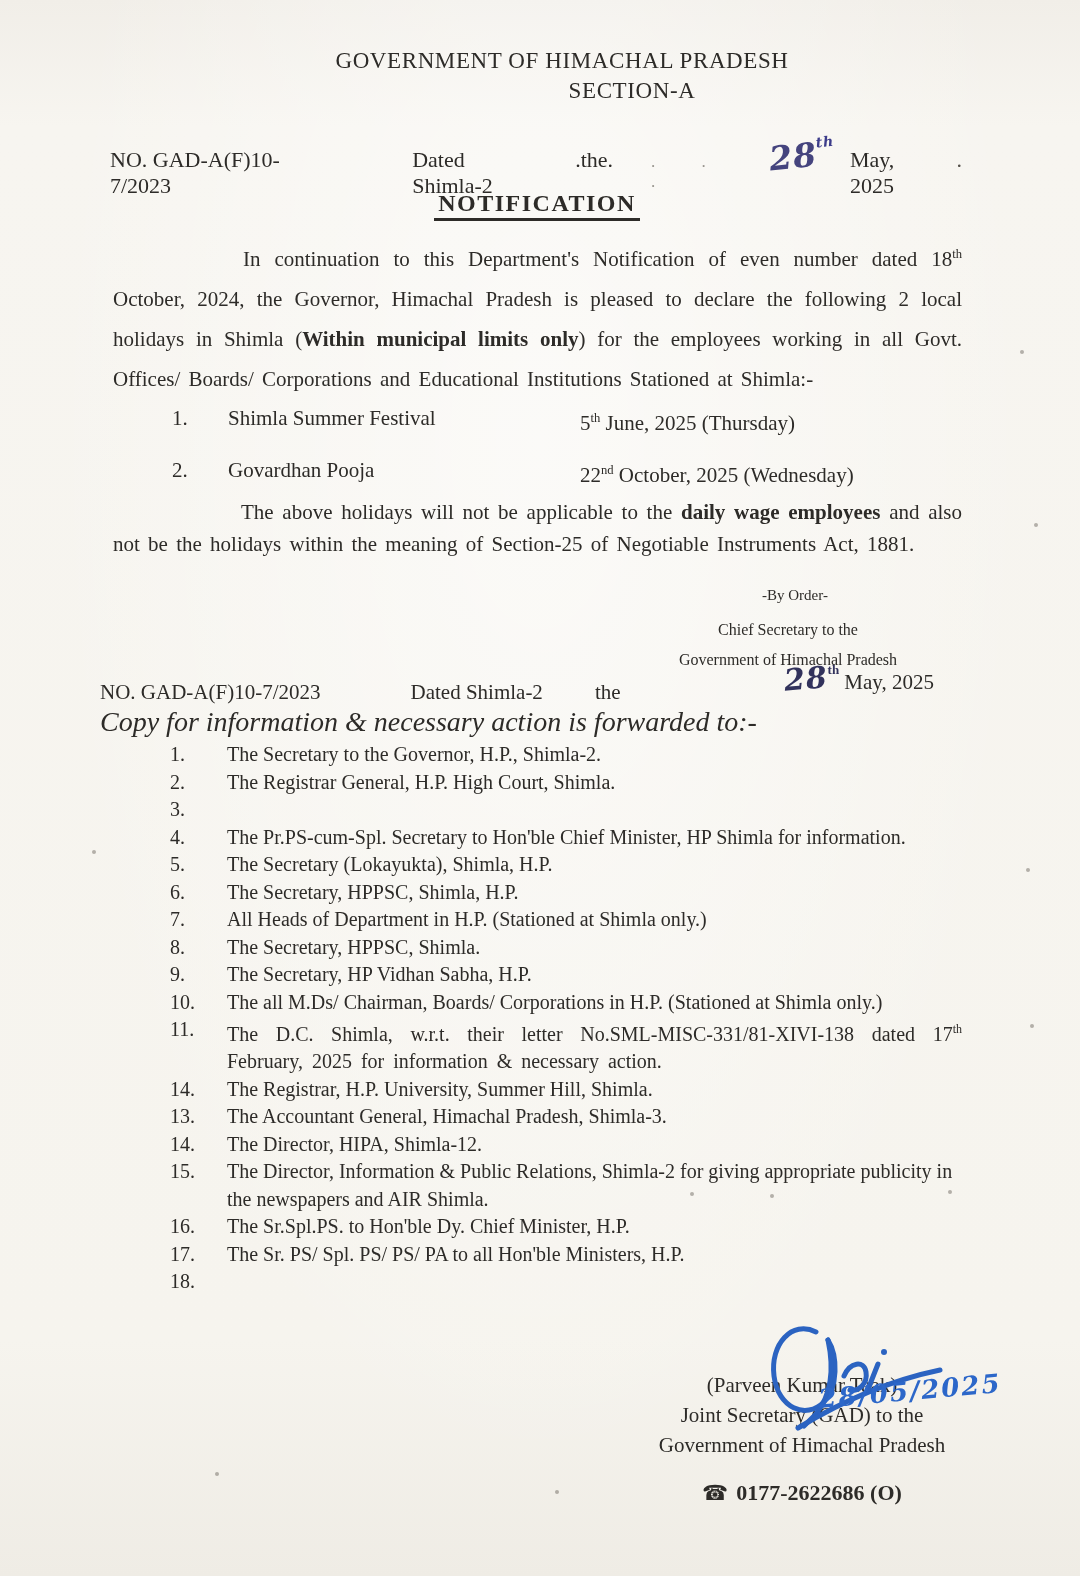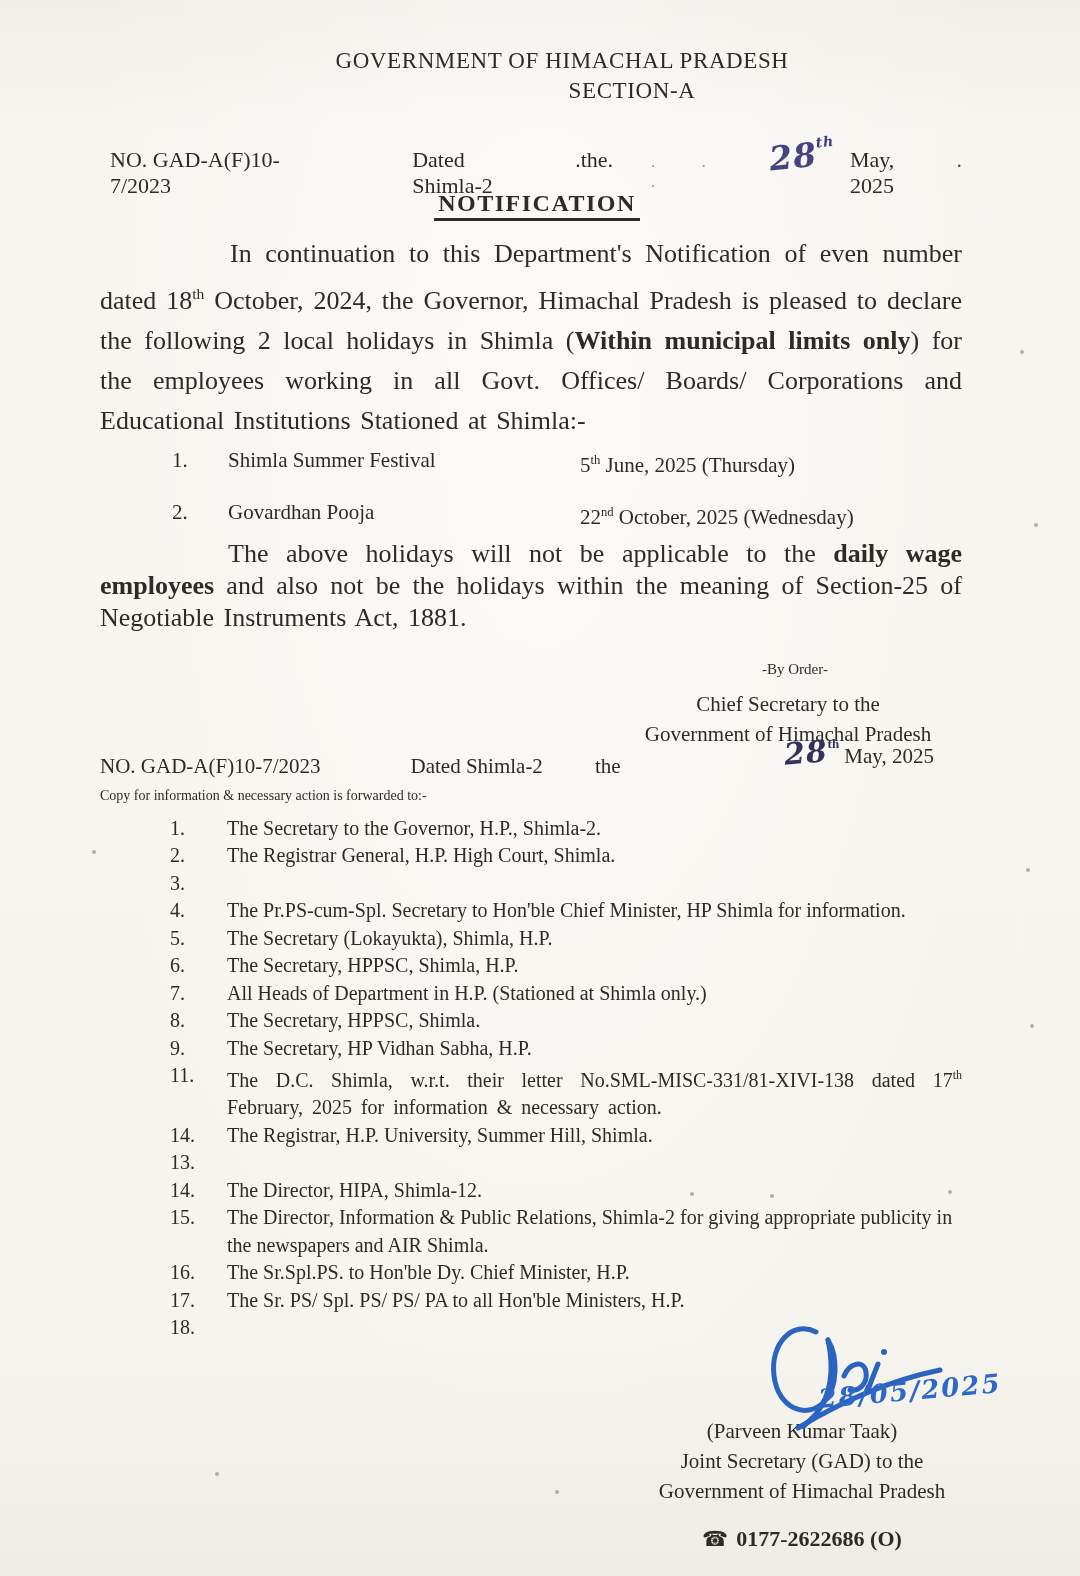--- a/index.html
+++ b/index.html
@@ -27,41 +27,41 @@
   .dots{margin-left:38px;word-spacing:42px;color:#6f6a62;font-size:17px;opacity:.7;}
   .hw{font-style:italic;letter-spacing:1px;}
   .hw-day1{color:#45447e;font-size:33px;font-weight:bold;display:inline-block;transform:rotate(-6deg);margin-left:28px;font-family:"DejaVu Serif",serif;}
   .hw-sup1{color:#3c3c8a;font-size:14px;vertical-align:18px;font-weight:bold;}
   .ref1 .my{margin-left:14px;}
   .trail{margin-left:26px;color:#55514b;}
   
   .title-row{text-align:center;margin-top:16px;transform:translateX(6px);}
   .title{display:inline-block;font-weight:bold;font-size:24px;letter-spacing:1.5px;border-bottom:3px solid #2d2b28;padding:0 4px 1px;}
   
-  .para{font-size:26px;line-height:40px;text-align:justify;word-spacing:3px;}
+  .para{font-size:21px;line-height:40px;text-align:justify;word-spacing:3px;margin-left:13px;}
   .p1{margin-top:13px;text-indent:130px;}
   .p2{margin-top:8px;text-indent:128px;line-height:32px;}
   .b{font-weight:bold;}
   sup{font-size:.6em;}
   
   .h-row{display:flex;font-size:21px;line-height:26px;margin-top:6px;}
   .h-row + .h-row{margin-top:21px;}
   .h-num{margin-left:72px;width:56px;}
   .h-name{width:352px;}
   
   .by-order{width:330px;margin:20px 2px 0 auto;text-align:center;padding-left:100px;font-size:15px;line-height:30px;box-sizing:content-box;}
-  .closing{width:360px;margin:5px -6px 0 auto;text-align:center;font-size:21px;line-height:30px;position:relative;}
+  .closing{width:360px;margin:5px -6px 0 auto;text-align:center;font-size:16px;line-height:30px;position:relative;}
   .hw-day2{color:#32325c;font-size:30px;font-weight:bold;font-style:italic;display:inline-block;transform:rotate(-5deg);font-family:"DejaVu Serif",serif;}
   .hw-sup2{color:#32325c;font-size:13px;vertical-align:15px;font-weight:bold;}
   
   .ref2{display:flex;align-items:baseline;font-size:21px;line-height:30px;margin-top:2px;position:relative;}
   .ref2 .dated{margin-left:90px;}
   .ref2 .the{margin-left:52px;}
   .ref2 .hwdate{position:absolute;right:28px;top:-22px;white-space:nowrap;}
-  .copy-line{font-size:14px;line-height:30px;}
+  .copy-line{font-size:28px;line-height:30px;font-style:italic;}
   
   .r-list{margin-top:4px;}
   .r-item{display:flex;font-size:20px;line-height:27.5px;}
   .r-num{margin-left:70px;width:57px;flex:none;}
   .r-text{flex:1;}
   .justify{text-align:justify;word-spacing:4px;}
   
   .sig-art{position:absolute;left:752px;top:1318px;width:300px;height:115px;}
   .sig-date{position:absolute;left:66px;top:58px;transform:rotate(-5deg);color:#2c67c9;font-size:26px;font-style:italic;font-weight:bold;letter-spacing:2px;font-family:"DejaVu Serif",serif;white-space:nowrap;}
   .typed-block{width:350px;margin:74px -15px 0 auto;text-align:center;font-size:21px;line-height:30px;}
@@ -155,29 +155,34 @@
       </div>
     <div class="r-item">
         <span class="r-num">8.</span>
         <span class="r-text">The Secretary, HPPSC, Shimla.</span>
       </div>
     <div class="r-item">
         <span class="r-num">9.</span>
         <span class="r-text">The Secretary, HP Vidhan Sabha, H.P.</span>
       </div>
     <div class="r-item">
+        <span class="r-num">10.</span>
+        <span class="r-text">The all M.Ds/ Chairman, Boards/ Corporations in H.P. (Stationed at Shimla only.)</span>
+      </div>
+    <div class="r-item">
         <span class="r-num">11.</span>
         <span class="r-text justify"><span>The D.C. Shimla, w.r.t. their letter No.SML-MISC-331/81-XIVI-138 dated 17</span><sup>th</sup><span> February, 2025 for information &amp; necessary action.</span></span>
       </div>
     <div class="r-item">
         <span class="r-num">14.</span>
         <span class="r-text">The Registrar, H.P. University, Summer Hill, Shimla.</span>
       </div>
     <div class="r-item">
         <span class="r-num">13.</span>
+        <span class="r-text">The Accountant General, Himachal Pradesh, Shimla-3.</span>
       </div>
     <div class="r-item">
         <span class="r-num">14.</span>
         <span class="r-text">The Director, HIPA, Shimla-12.</span>
       </div>
     <div class="r-item">
         <span class="r-num">15.</span>
         <span class="r-text">The Director, Information &amp; Public Relations, Shimla-2 for giving appropriate publicity in the newspapers and AIR Shimla.</span>
       </div>
     <div class="r-item">

